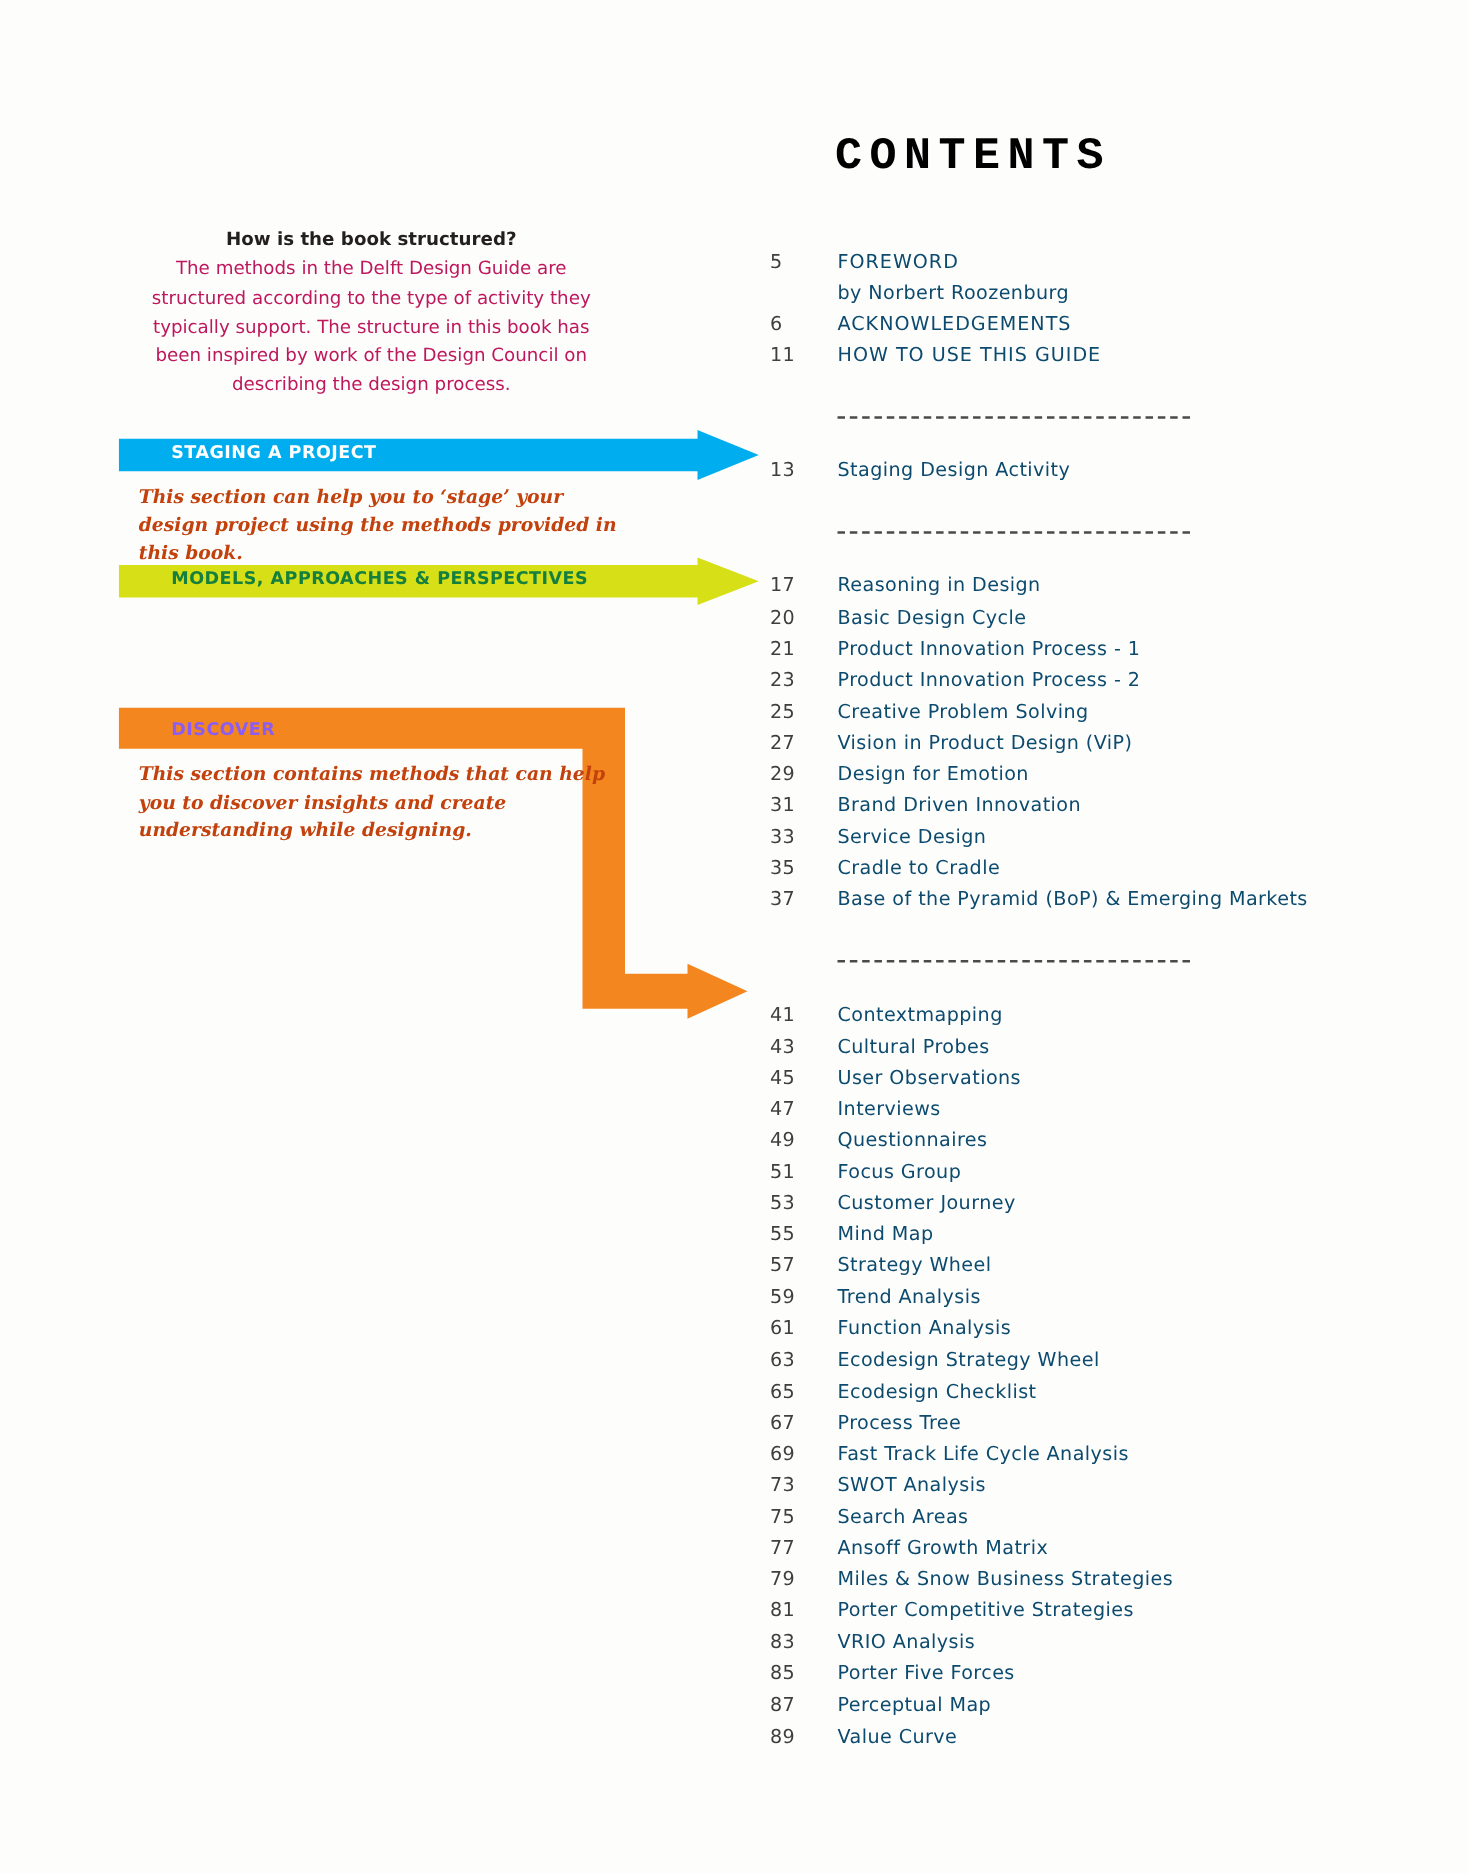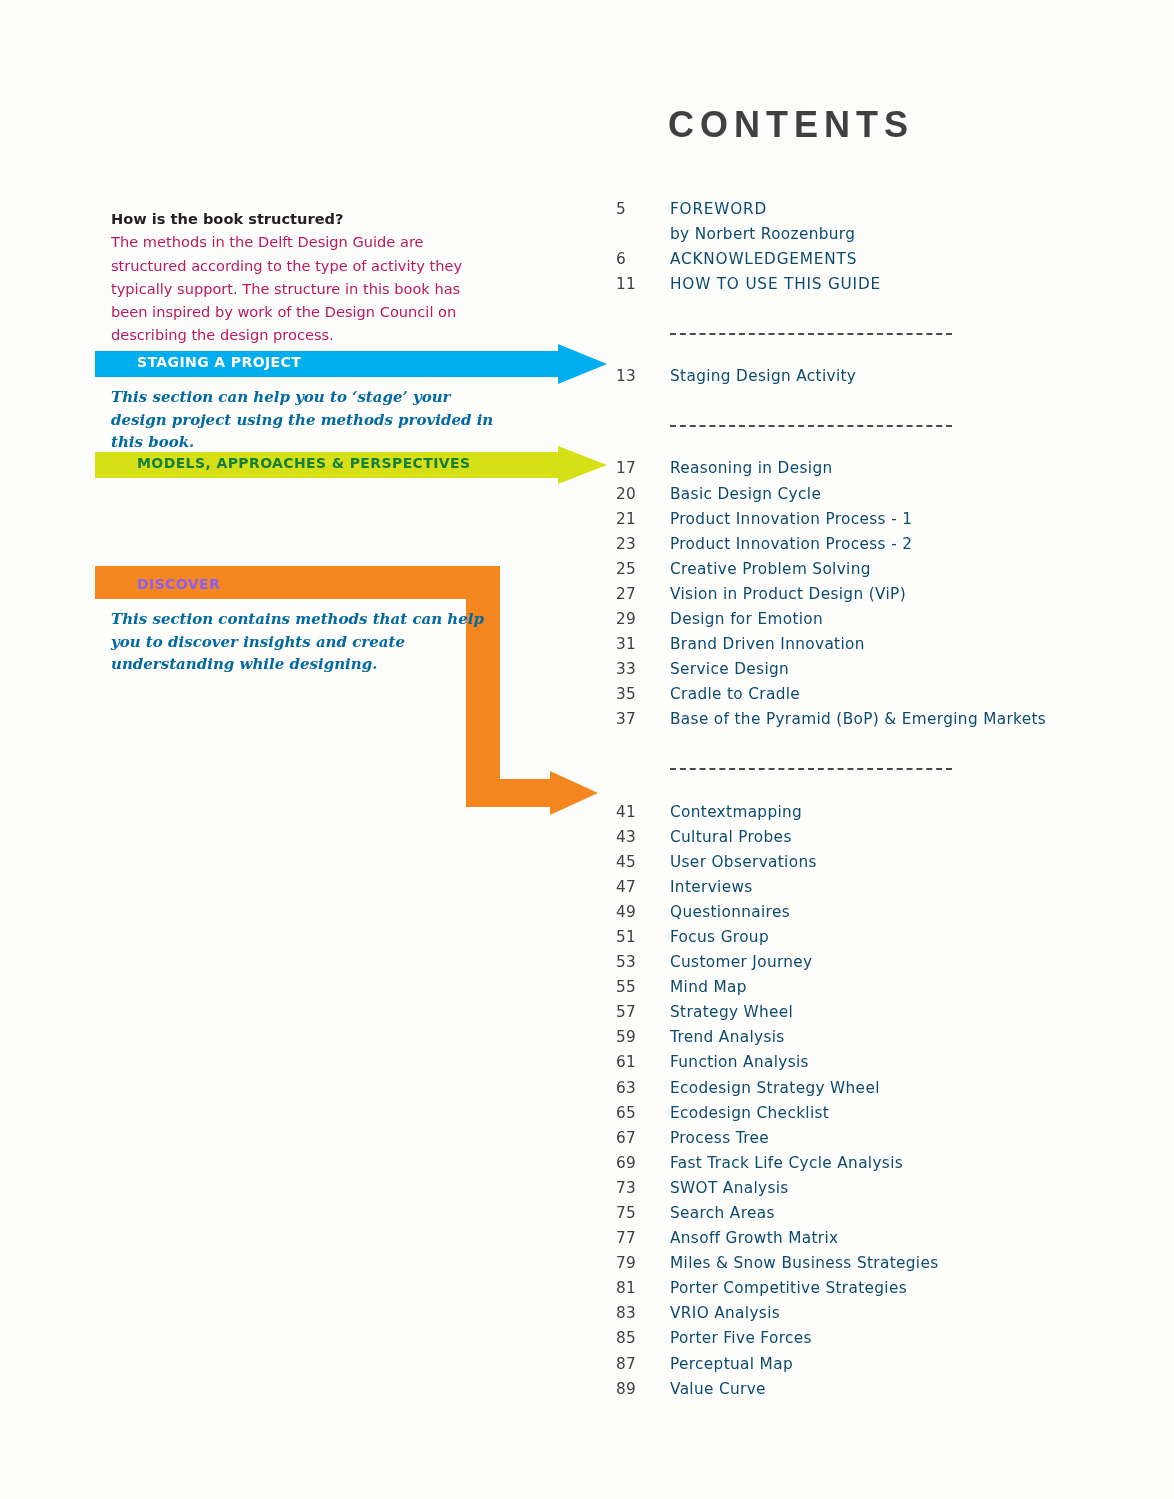--- a/index.html
+++ b/index.html
@@ -20,33 +20,34 @@
     position: absolute;
     inset: 0;
     background: #fdfdfc;
   }
 
   
   .contents-title {
     position: absolute;
     left: 668px;
     top: 104px;
-    font-family: Liberation Sans, sans-serif;
+    font-family: Liberation Mono, monospace;
     font-weight: 700;
     font-size: 36px;
     letter-spacing: 6px;
-    color: #404040;
+    color: #000000;
   }
 
   
   .left-col {
     position: absolute;
     left: 111px;
-    top: 207px;
+    top: 180px;
     width: 372px;
+    text-align: center;
   }
   .intro-heading {
     font-family: "DejaVu Sans", sans-serif;
     font-weight: 700;
     font-size: 14.6px;
     line-height: 23.3px;
     color: #231f20;
     margin: 0;
   }
   .intro-body {
@@ -74,21 +75,21 @@
     margin-left: 24px;
   }
   .band-desc {
     position: absolute;
     left: 111px;
     font-family: "DejaVu Serif", serif;
     font-style: italic;
     font-weight: 700;
     font-size: 15px;
     line-height: 22.5px;
-    color: #0369a1;
+    color: #c2410c;
     width: 400px;
   }
 
   
   #band-staging { top: 344px; }
   #label-staging { left: 18px; top: 10px; color: #ffffff; }
   #desc-staging { top: 386px; }
 
   
   #band-models { top: 446px; }

